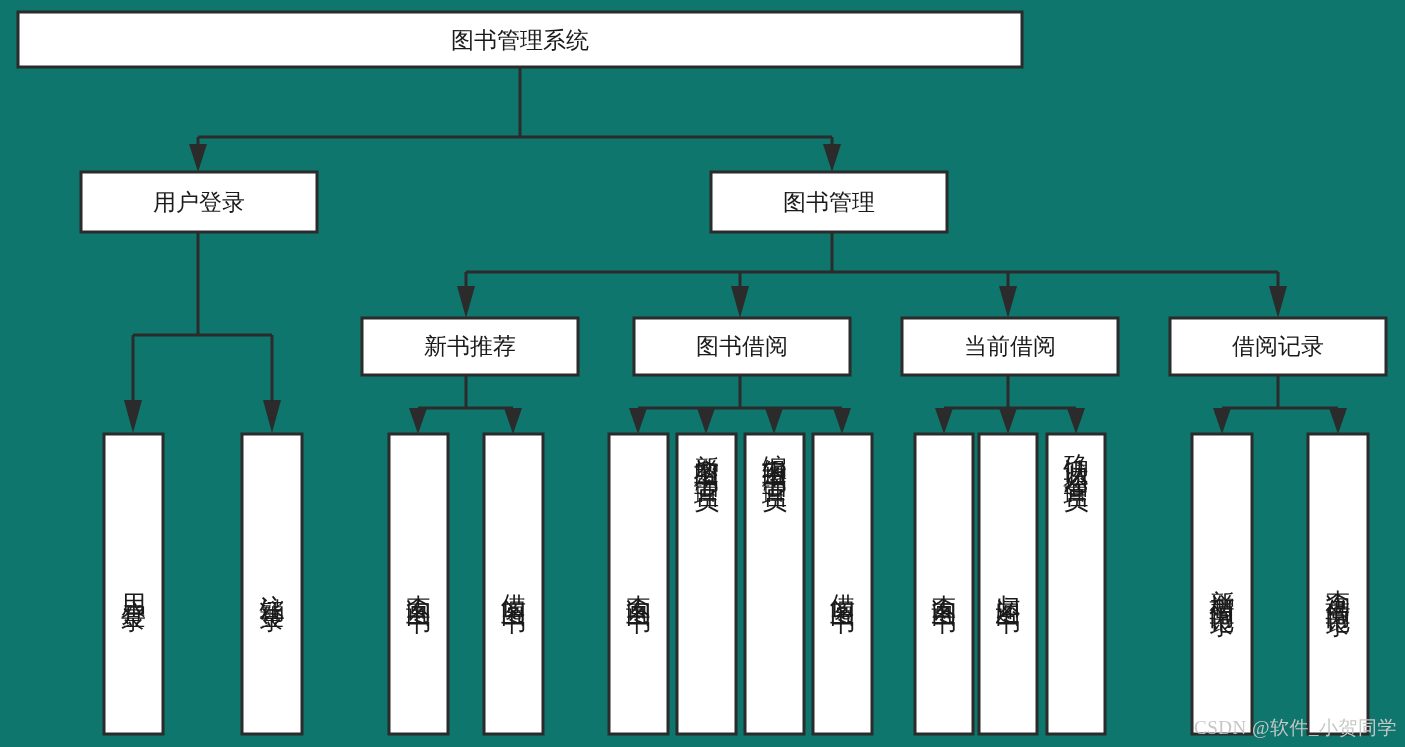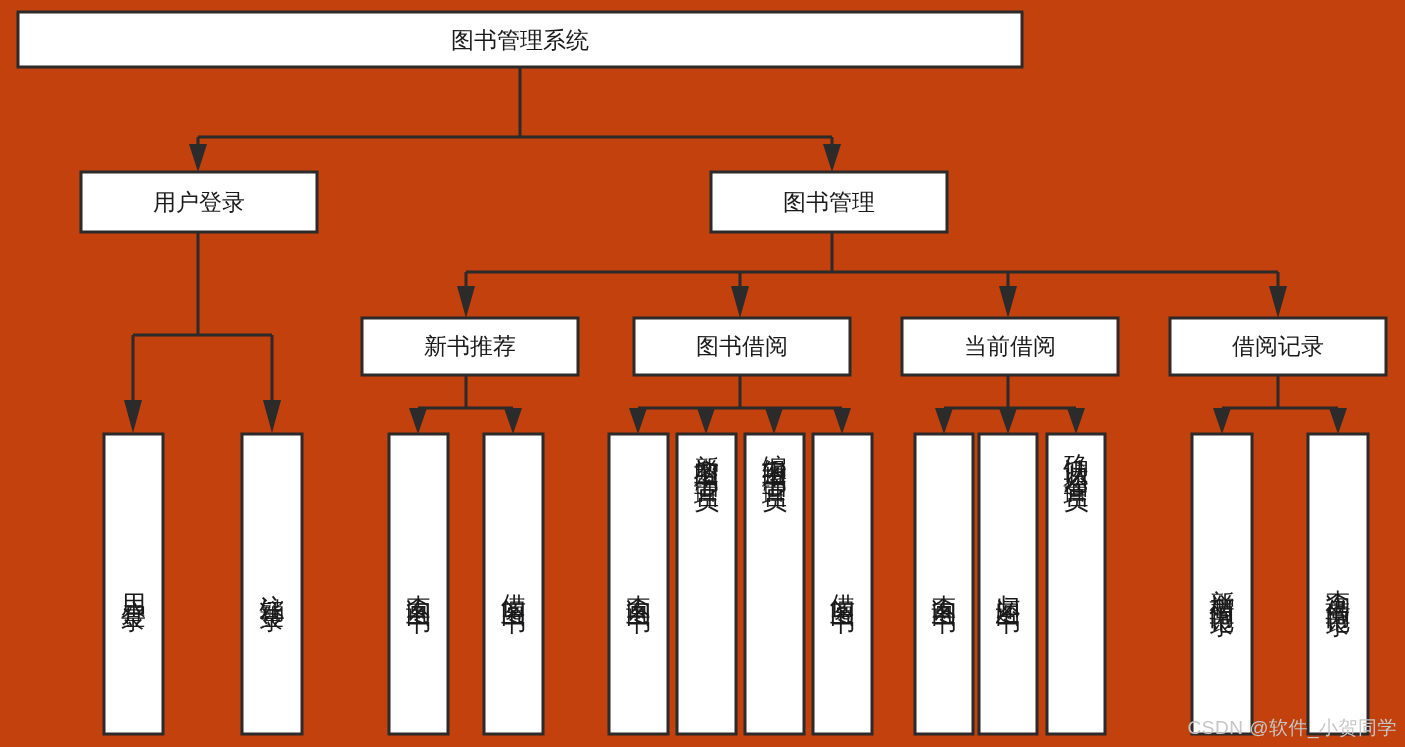--- a/index.html
+++ b/index.html
@@ -8,21 +8,21 @@
     padding: 0;
     background: #ffffff;
   }
   body {
     font-family: "DejaVu Sans", "Liberation Sans", sans-serif;
   }
   #diagram-root {
     position: relative;
     width: 1405px;
     height: 747px;
-    background: #c2410c;
+    background: #0f766e;
     overflow: hidden;
     text-align: center;
   }
   svg.diagram-svg {
     position: absolute;
     left: 0;
     top: 0;
     width: 1405px;
     height: 747px;
   }
@@ -67,21 +67,21 @@
     font-size: 25px;
     line-height: 1.0;
     letter-spacing: 5px;
     color: #1a1a1a;
     white-space: nowrap;
   }
   .watermark {
     position: absolute;
     right: 8px;
     bottom: 6px;
-    font-family: Liberation Sans, sans-serif;
+    font-family: Liberation Serif, serif;
     font-size: 19px;
     color: #c6c6c6;
     letter-spacing: 0.5px;
     white-space: nowrap;
   }
 </style>
 </head>
 <body>
 
 <div id="diagram-root">

